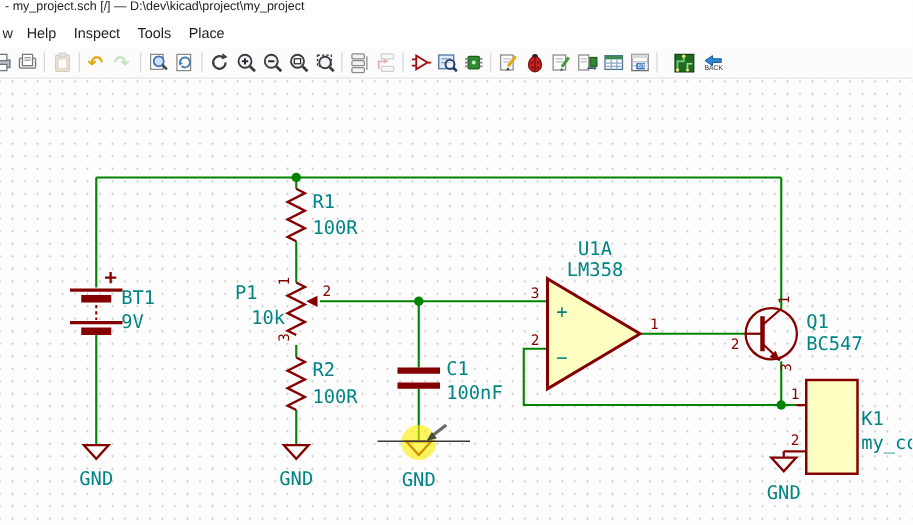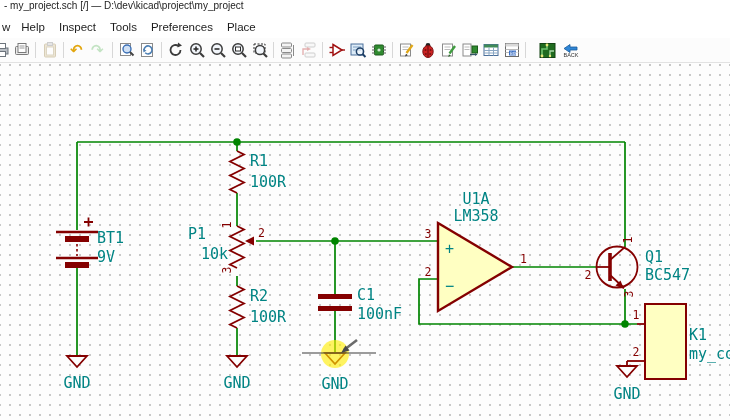--- a/index.html
+++ b/index.html
@@ -43,21 +43,20 @@
 
 <div class="titlebar">
   <span>- my_project.sch [/] — D:\dev\kicad\project\my_project</span>
 </div>
 
 <div class="menubar">
   <span class="menu-item">w</span>
   <span class="menu-item">Help</span>
   <span class="menu-item">Inspect</span>
   <span class="menu-item">Tools</span>
-  <span class="menu-item">Preferences</span>
   <span class="menu-item">Place</span>
 </div>
 
 <div class="toolbar">
 
   <div class="tbi clip">
     <svg width="18" height="18">
         <rect x="3" y="7" width="12" height="6" fill="#b9bec4" stroke="#6d747c"></rect>
         <rect x="5.5" y="2.5" width="7" height="5" fill="#fff" stroke="#6d747c"></rect>
         <rect x="5.5" y="10.5" width="7" height="5" fill="#fff" stroke="#6d747c"></rect>

